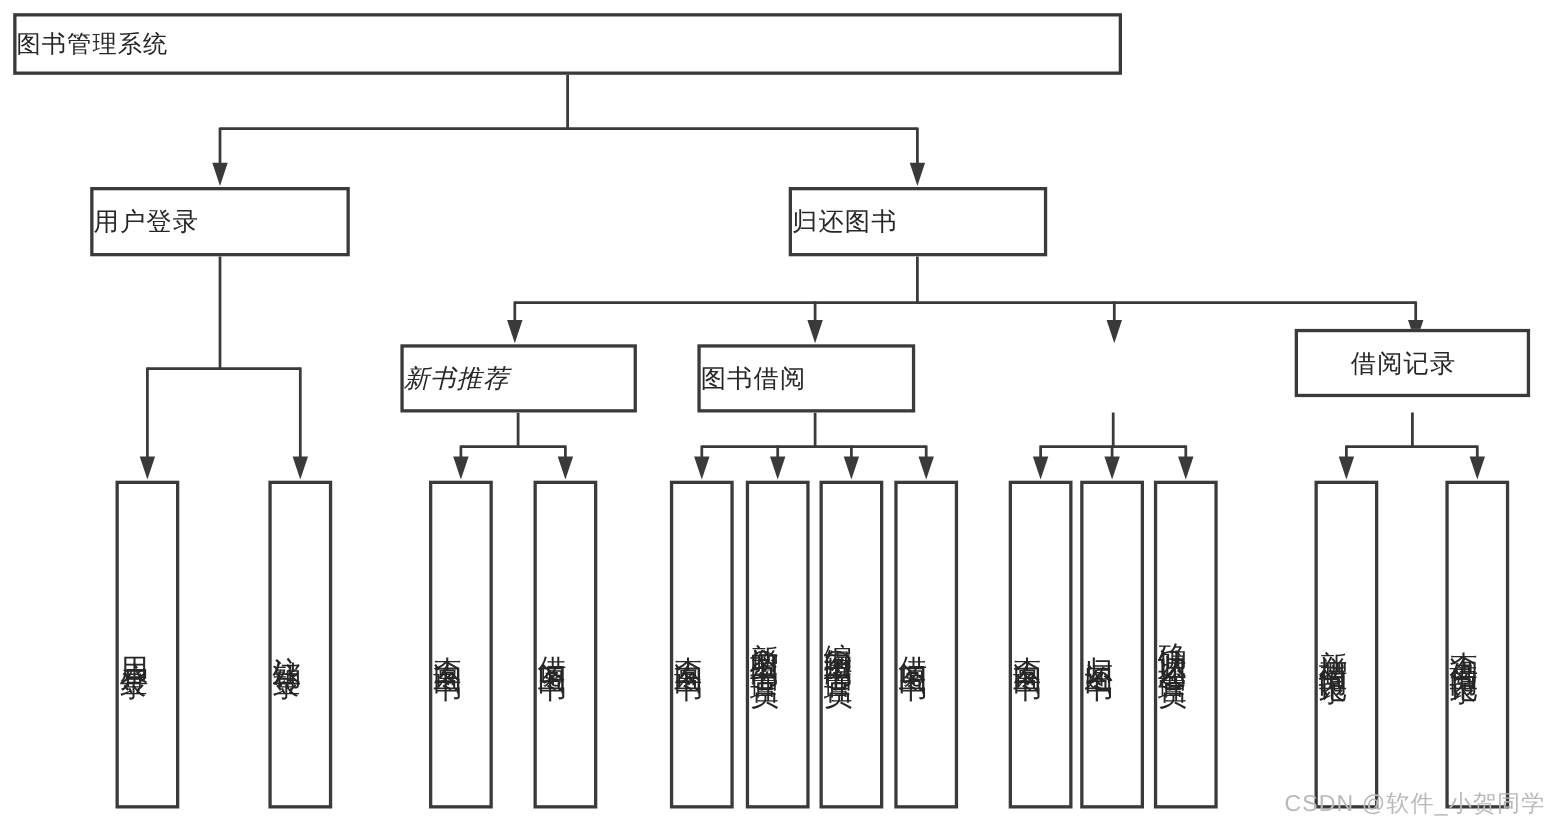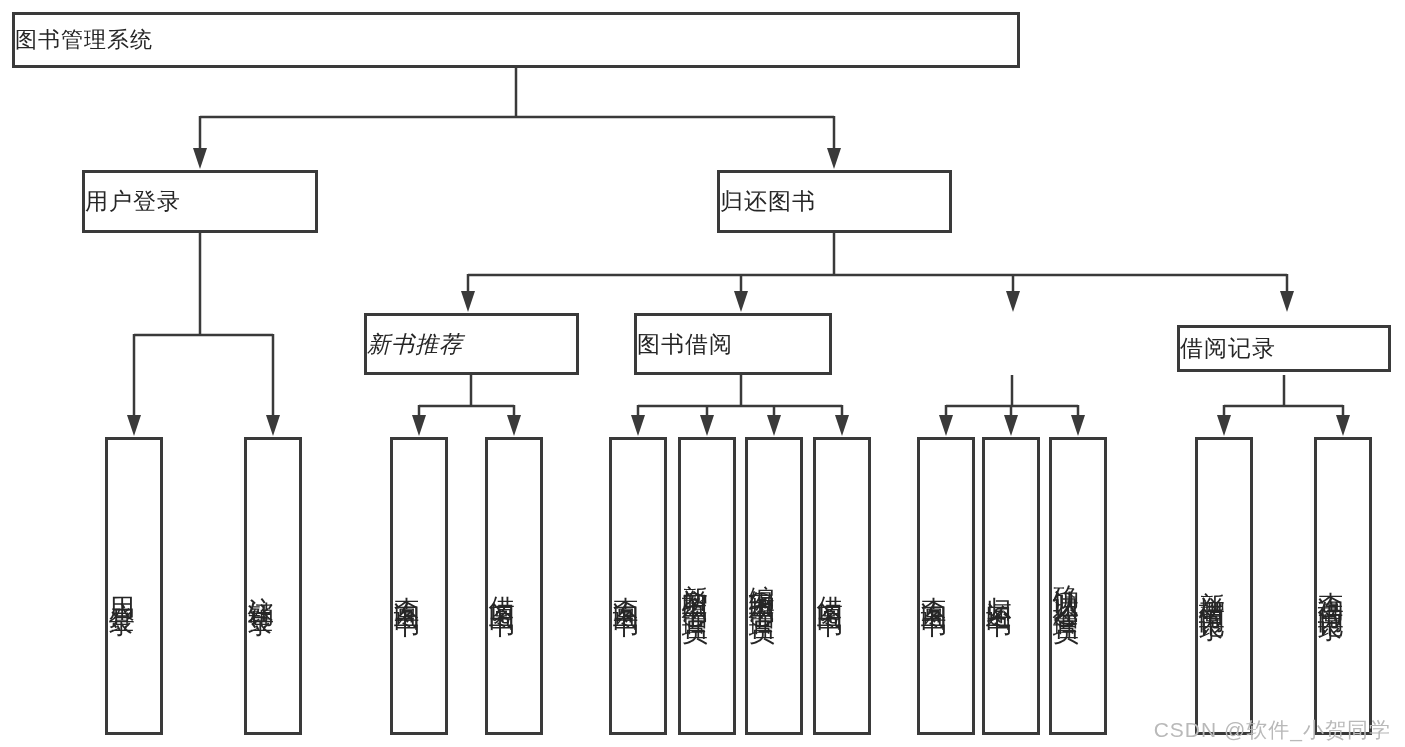--- a/index.html
+++ b/index.html
@@ -41,36 +41,36 @@
     writing-mode: vertical-rl;
     text-orientation: mixed;
     font-size: 26px;
     line-height: 1.05;
     letter-spacing: 5px;
     color: #262626;
   }
   .watermark {
     position: absolute;
     top: 716px;
-    right: 14px;
+    right: 0;
     font-size: 21px;
     color: #b9b9b9;
     letter-spacing: 1px;
     white-space: nowrap;
     z-index: 5;
     margin-left: 44px;
   }
   
   .n-root        { left: 12px;   top: 12px;  width: 1008px; height: 56px; }
   .n-user-login  { left: 82px;   top: 170px; width: 236px;  height: 63px; }
   .n-book-mgmt   { left: 717px;  top: 170px; width: 235px;  height: 63px; }
   .n-l3-0 { left: 364px;  top: 313px; width: 215px; height: 62px; font-style: italic; }
   .n-l3-1 { left: 634px;  top: 313px; width: 198px; height: 62px; }
   .n-l3-2 { left: 905px;  top: 313px; width: 214px; height: 62px; }
-  .n-l3-3 { left: 1177px; top: 325px; width: 214px; height: 47px; }
+  .n-l3-3 { left: 1177px; top: 299px; width: 214px; height: 62px; padding-left: 48px; }
   .v-node { top: 437px; width: 58px; height: 298px; }
   .n-l4-0  { left: 105px; }
   .n-l4-1  { left: 244px; }
   .n-l4-2  { left: 390px; }
   .n-l4-3  { left: 485px; }
   .n-l4-4  { left: 609px; }
   .n-l4-5  { left: 678px; }
   .n-l4-6  { left: 745px; }
   .n-l4-7  { left: 813px; }
   .n-l4-8  { left: 917px; }

